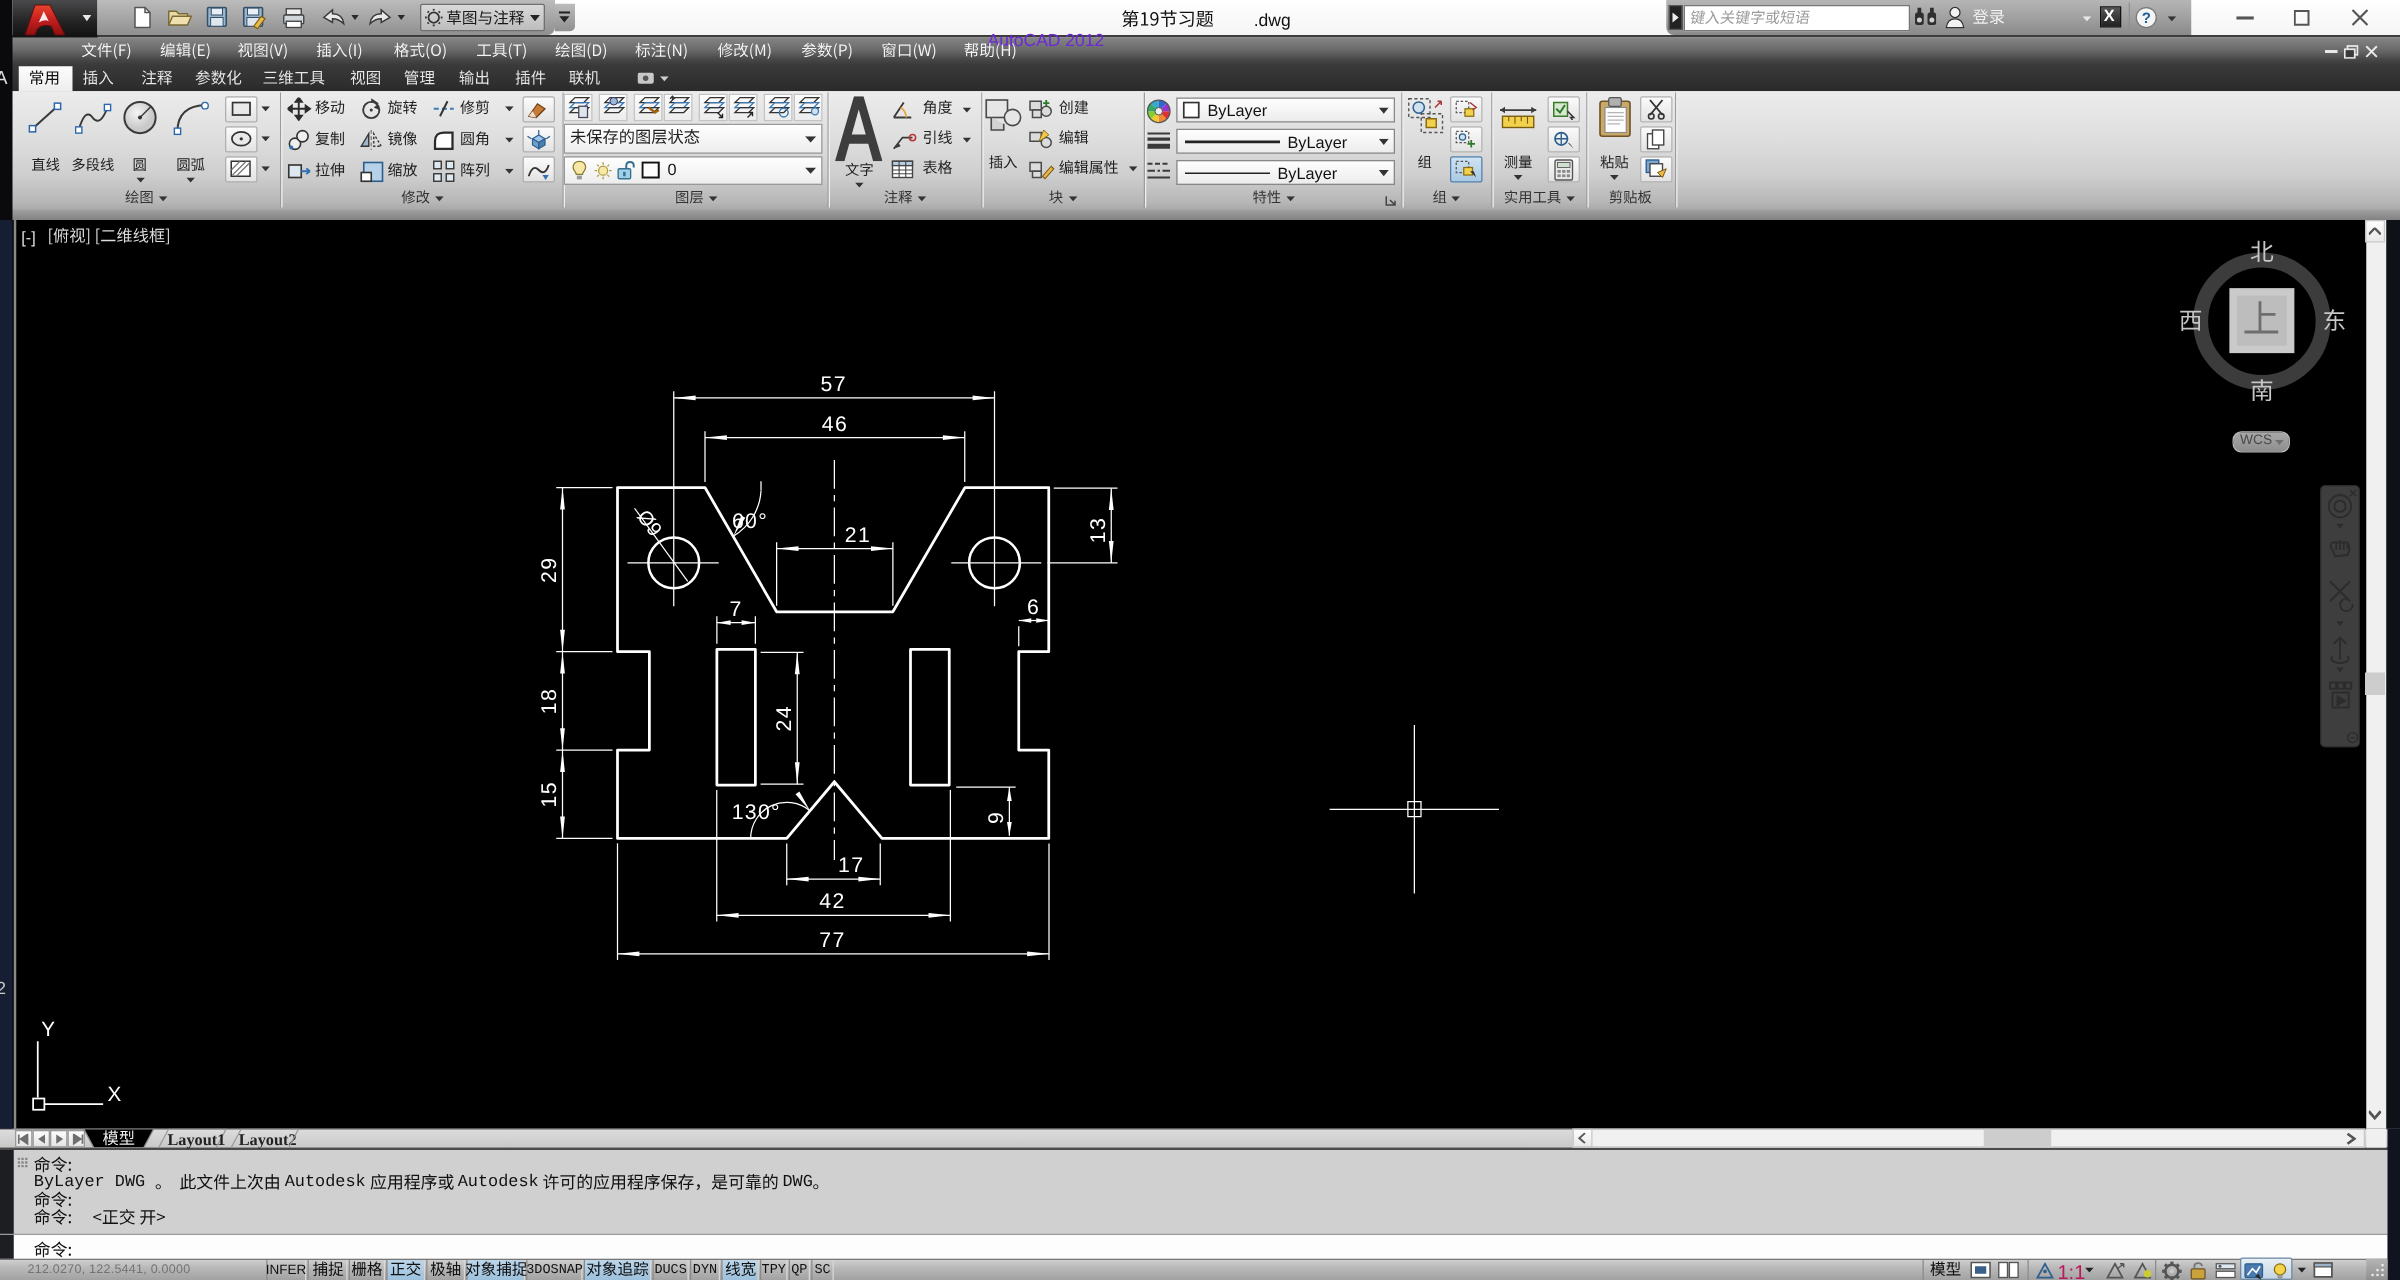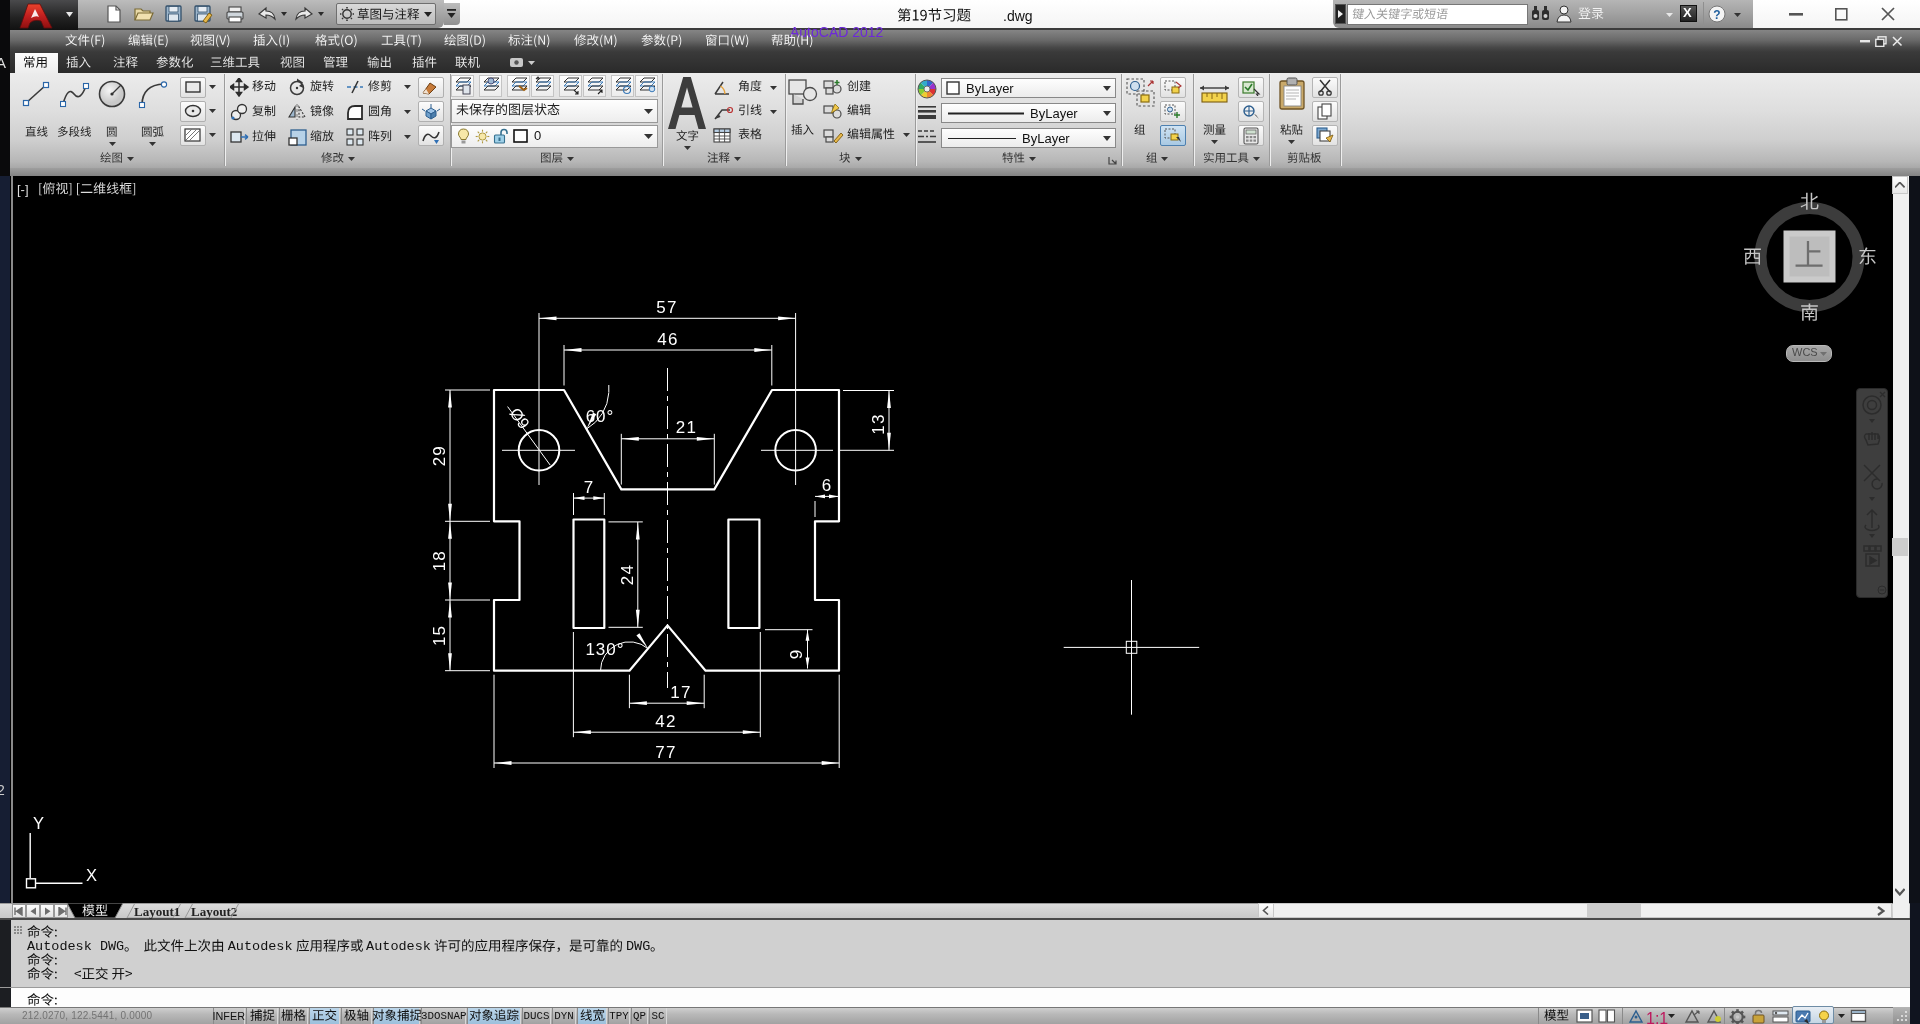--- a/index.html
+++ b/index.html
@@ -1331,21 +1331,21 @@
         <rect x="6" y="6" width="2" height="2"></rect>
       </g>
     </svg>
     <svg style="position:absolute;left:27px;top:925px;overflow:visible" width="30.8" height="15.7" viewBox="0 0 570 290">
       <g fill="#111">
         <path transform="translate(0,215)" d="M126 -213C103 -180 55 -148 8 -136C12 -130 17 -123 20 -117C38 -123 56 -132 74 -143V-127H174V-144C191 -133 210 -124 228 -118C231 -124 237 -132 242 -136C202 -146 160 -171 137 -196L141 -202ZM76 -144C94 -156 112 -169 126 -184C139 -169 155 -156 174 -144ZM32 -106V1H49V-20H108V-106ZM49 -90H90V-37H49ZM135 -106V20H153V-89H201V-36C201 -33 200 -32 196 -32C193 -32 181 -32 167 -32C169 -26 172 -20 172 -14C192 -14 203 -14 210 -17C218 -20 219 -26 219 -36V-106Z"></path>
         <path transform="translate(250,215)" d="M100 -140C114 -128 130 -112 138 -101L152 -113C144 -124 127 -140 114 -150ZM42 -94V-76H178C164 -62 145 -43 128 -27C115 -36 102 -44 90 -51L77 -38C104 -21 140 5 158 21L172 6C165 -1 155 -8 144 -16C168 -40 195 -68 214 -87L200 -96L197 -94ZM128 -211C102 -176 54 -142 9 -123C14 -118 20 -112 22 -107C60 -124 98 -151 126 -180C154 -152 196 -123 230 -108C232 -113 239 -120 244 -124C208 -138 164 -166 138 -194L144 -202Z"></path>
         <path transform="translate(500,215)" d="M35 -98C44 -98 51 -104 51 -115C51 -125 44 -132 35 -132C26 -132 18 -125 18 -115C18 -104 26 -98 35 -98ZM35 3C44 3 51 -4 51 -14C51 -24 44 -32 35 -32C26 -32 18 -24 18 -14C18 -4 26 3 35 3Z"></path>
       </g>
     </svg>
-    <div style="position:absolute;left:27px;top:939px;font-size:13.5px;font-family:Liberation Mono,monospace;color:#111;white-space:pre;">Autodesk DWG</div>
+    <div style="position:absolute;left:27px;top:939px;font-size:13.5px;font-family:Liberation Mono,monospace;color:#111;white-space:pre;">ByLayer DWG</div>
     <svg style="position:absolute;left:124.19999999999999px;top:939px;overflow:visible" width="103.6" height="15.7" viewBox="0 0 1918 290">
       <g fill="#111">
         <path transform="translate(0,215)" d="M48 -61C28 -61 10 -44 10 -23C10 -2 28 15 48 15C70 15 87 -2 87 -23C87 -44 70 -61 48 -61ZM48 2C35 2 23 -9 23 -23C23 -37 35 -48 48 -48C63 -48 74 -37 74 -23C74 -9 63 2 48 2Z"></path>
         <path transform="translate(362,215)" d="M11 -3 14 17C46 10 92 2 134 -6L133 -24L97 -18V-115H133V-133H97V-210H78V-14L50 -10V-159H31V-6ZM145 -210V-22C145 5 152 12 175 12C180 12 208 12 213 12C235 12 240 -2 243 -42C237 -44 230 -47 225 -51C224 -15 222 -6 212 -6C206 -6 182 -6 177 -6C166 -6 165 -9 165 -22V-100C189 -112 215 -126 234 -140L219 -156C206 -144 186 -130 165 -119V-210Z"></path>
         <path transform="translate(612,215)" d="M106 -206C113 -194 121 -177 124 -166L145 -173C142 -184 133 -200 125 -212ZM12 -166V-148H52C66 -110 86 -77 112 -50C84 -27 50 -10 9 2C13 6 19 15 21 20C62 6 97 -12 126 -36C154 -12 188 7 229 18C232 13 238 5 242 1C202 -9 168 -27 140 -50C165 -76 184 -108 199 -148H238V-166ZM126 -63C102 -87 84 -116 71 -148H178C165 -114 148 -86 126 -63Z"></path>
         <path transform="translate(862,215)" d="M79 -85V-67H151V20H170V-67H238V-85H170V-140H227V-159H170V-207H151V-159H118C121 -170 124 -182 126 -194L108 -198C102 -165 92 -132 77 -112C82 -110 90 -105 93 -102C100 -113 106 -126 112 -140H151V-85ZM67 -209C54 -171 32 -134 8 -109C11 -105 17 -95 19 -91C27 -99 34 -109 42 -120V20H60V-149C69 -167 78 -185 85 -204Z"></path>
         <path transform="translate(1112,215)" d="M107 -206V-11H13V8H238V-11H126V-110H220V-129H126V-206Z"></path>
         <path transform="translate(1362,215)" d="M14 -179C31 -170 52 -155 62 -144L74 -160C64 -170 42 -184 26 -193ZM10 -18 28 -5C43 -28 62 -57 77 -82L62 -95C46 -68 25 -36 10 -18ZM114 -210C106 -170 92 -131 72 -106C77 -104 86 -99 90 -96C100 -110 109 -128 117 -149H209C204 -132 197 -113 191 -101C195 -99 203 -95 207 -93C216 -110 226 -136 233 -161L219 -168L216 -168H123C127 -180 131 -193 134 -206ZM142 -137V-121C142 -86 137 -31 60 6C65 10 71 16 74 21C124 -4 145 -36 155 -66C169 -26 192 3 228 18C230 13 236 6 240 2C197 -14 173 -52 162 -103C162 -109 162 -115 162 -121V-137Z"></path>
         <path transform="translate(1612,215)" d="M47 -70H115V-14H47ZM202 -70V-14H134V-70ZM47 -88V-143H115V-88ZM202 -88H134V-143H202ZM115 -210V-162H28V20H47V4H202V19H222V-162H134V-210Z"></path>
       </g>

